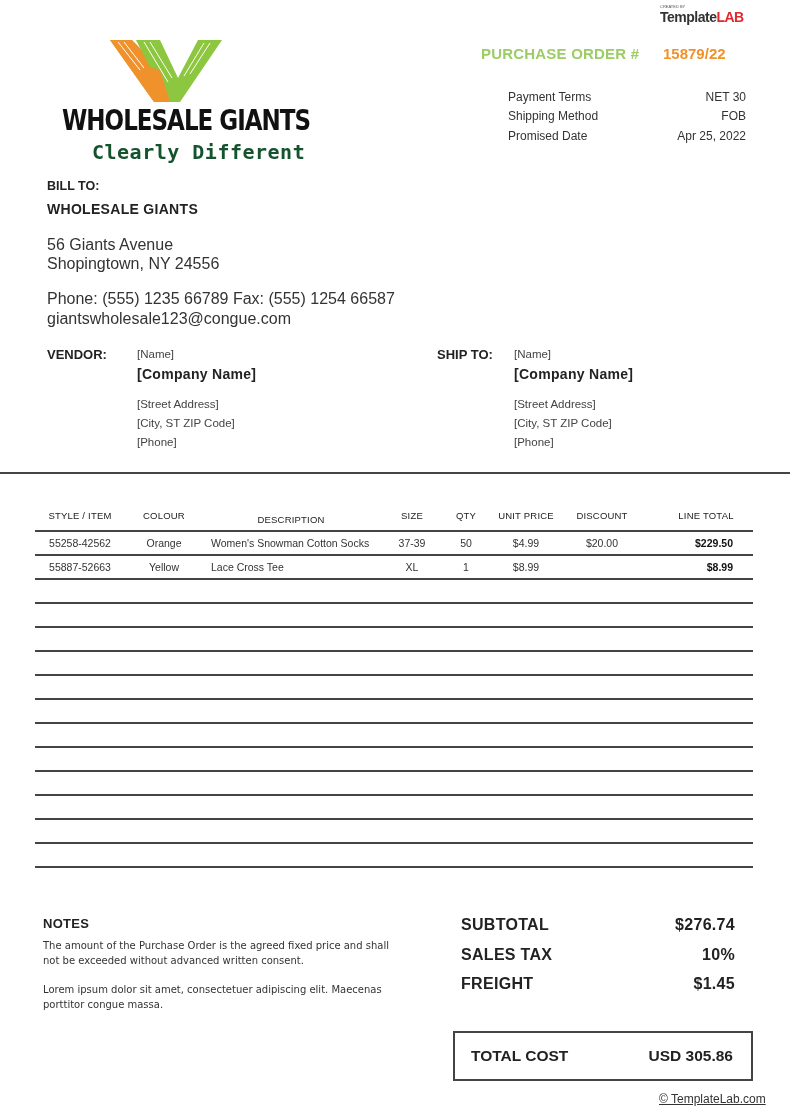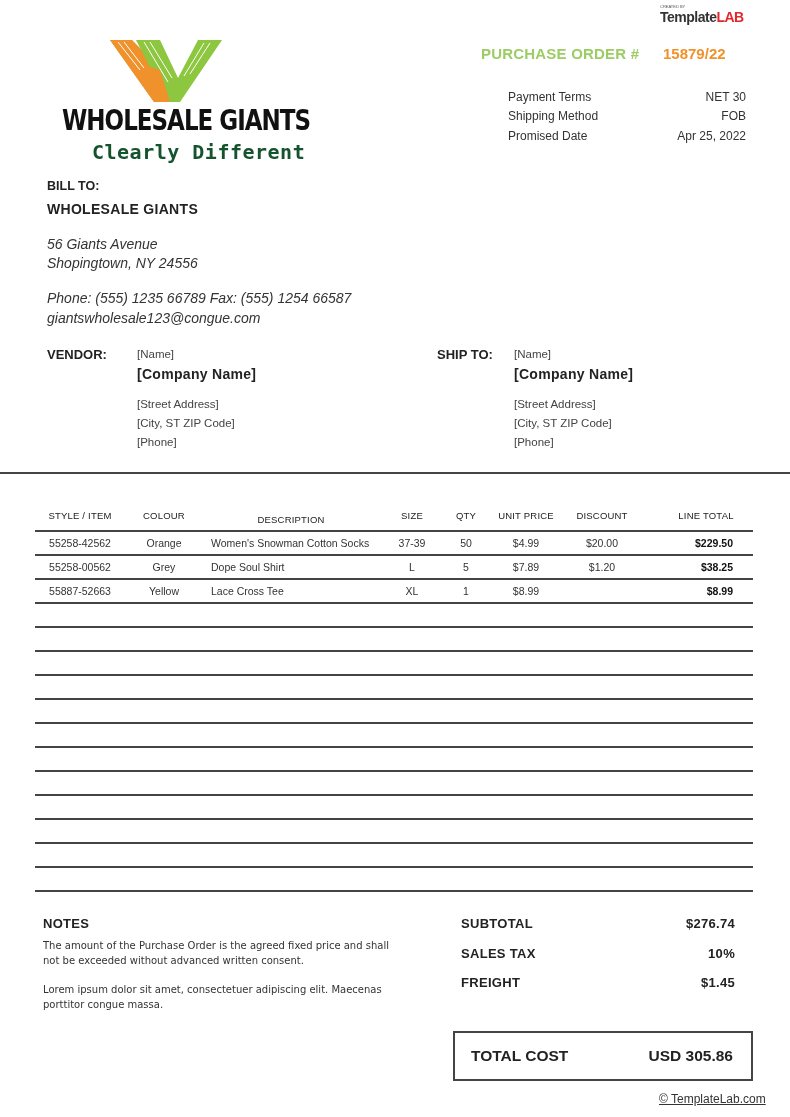--- a/index.html
+++ b/index.html
@@ -19,21 +19,21 @@
 
     
     .po-label { left: 481px; top: 45px; font-size: 15px; font-weight: bold; color: #9ccc65; letter-spacing: 0.2px; }
     .po-number { left: 663px; top: 45px; font-size: 15px; font-weight: bold; color: #f0922b; }
     .meta { left: 508px; top: 89px; width: 238px; }
     .meta-row { display: flex; justify-content: space-between; height: 19.3px; font-size: 12px; color: #333; line-height: 16px; }
 
     
     .bill-label { left: 47px; top: 179px; font-size: 12.5px; font-weight: bold; color: #222; }
     .bill-name { left: 47px; top: 201px; font-size: 14px; font-weight: bold; color: #222; letter-spacing: 0.3px; }
-    .bill-line { left: 47px; font-size: 14px; color: #333; font-style: italic; }
+    .bill-line { left: 47px; font-size: 16px; color: #333; }
 
     
     .party-label { font-size: 13px; font-weight: bold; color: #222; }
     .party-small { font-size: 11.5px; color: #444; }
     .party-company { font-size: 14px; font-weight: bold; color: #222; letter-spacing: 0.3px; }
 
     .sep-line { left: 0; top: 472px; width: 790px; height: 2px; background: #444; }
 
     
     .table { left: 35px; top: 500px; width: 718px; }
@@ -49,21 +49,21 @@
     .c7 { width: 74px; text-align: center; }
     .c8 { width: 114px; text-align: right; padding-right: 20px; }
     .c8h { width: 114px; text-align: center; padding-left: 20px; }
     .bold { font-weight: bold; color: #111; }
 
     
     .notes-title { left: 43px; top: 916px; font-size: 13px; font-weight: bold; color: #222; letter-spacing: 0.3px; }
     .notes-text { left: 43px; width: 350px; font-family: "DejaVu Sans", sans-serif; font-size: 10px; line-height: 15px; color: #333; }
 
     
-    .tot-row { left: 461px; width: 274px; display: flex; justify-content: space-between; font-size: 13px; font-weight: bold; color: #222; letter-spacing: 0.3px; }
+    .tot-row { left: 461px; width: 274px; display: flex; justify-content: space-between; font-size: 16px; font-weight: bold; color: #222; letter-spacing: 0.3px; }
     .total-box { left: 453px; top: 1031px; width: 300px; height: 50px; border: 2px solid #444; display: flex; justify-content: space-between; align-items: center; padding: 0 18px 0 16px; font-size: 15.5px; font-weight: bold; color: #222; }
     .copyright { left: 659px; top: 1092px; font-size: 12px; color: #333; text-decoration: underline; }
   </style>
 </head>
 <body>
 
 <div class="abs tl-brand">
   <span class="tiny">CREATED BY</span>
   <span>Template</span><span class="lab">LAB</span>
 </div>
@@ -142,30 +142,20 @@
     <div class="c1">55258-42562</div>
     <div class="c2">Orange</div>
     <div class="c3">Women's Snowman Cotton Socks</div>
     <div class="c4">37-39</div>
     <div class="c5">50</div>
     <div class="c6">$4.99</div>
     <div class="c7">$20.00</div>
     <div class="c8 bold">$229.50</div>
   </div>
   <div class="trow">
-    <div class="c1">55258-00562</div>
-    <div class="c2">Grey</div>
-    <div class="c3">Dope Soul Shirt</div>
-    <div class="c4">L</div>
-    <div class="c5">5</div>
-    <div class="c6">$7.89</div>
-    <div class="c7">$1.20</div>
-    <div class="c8 bold">$38.25</div>
-  </div>
-  <div class="trow">
     <div class="c1">55887-52663</div>
     <div class="c2">Yellow</div>
     <div class="c3">Lace Cross Tee</div>
     <div class="c4">XL</div>
     <div class="c5">1</div>
     <div class="c6">$8.99</div>
     <div class="c7"></div>
     <div class="c8 bold">$8.99</div>
   </div>
 

